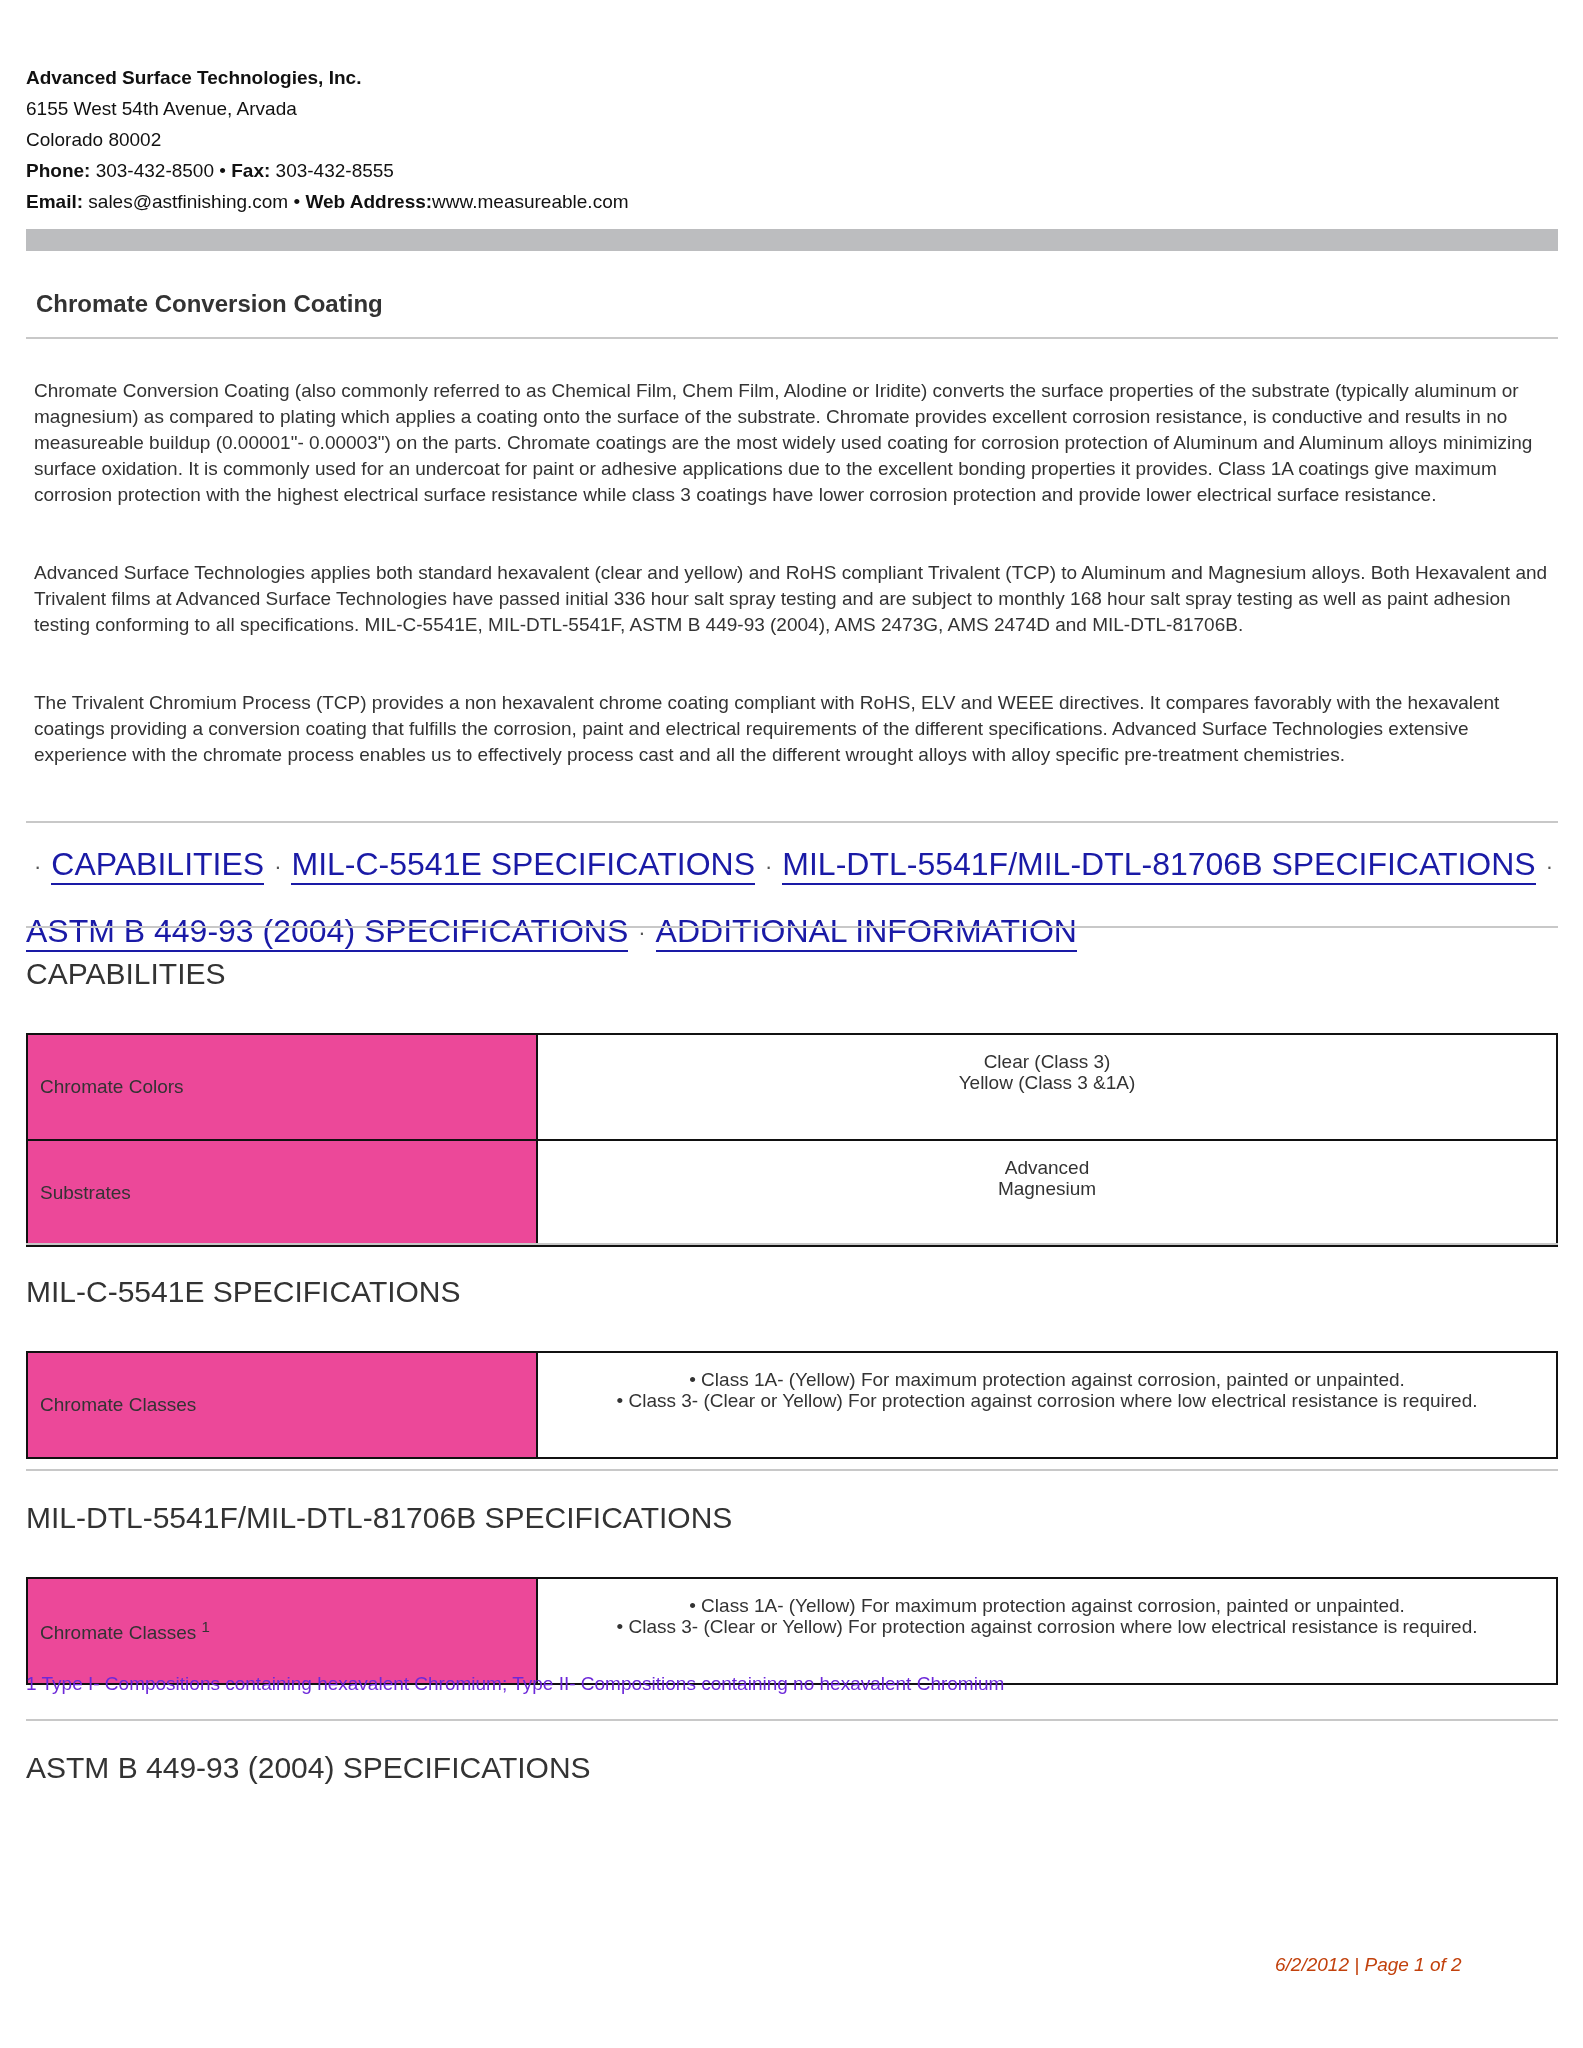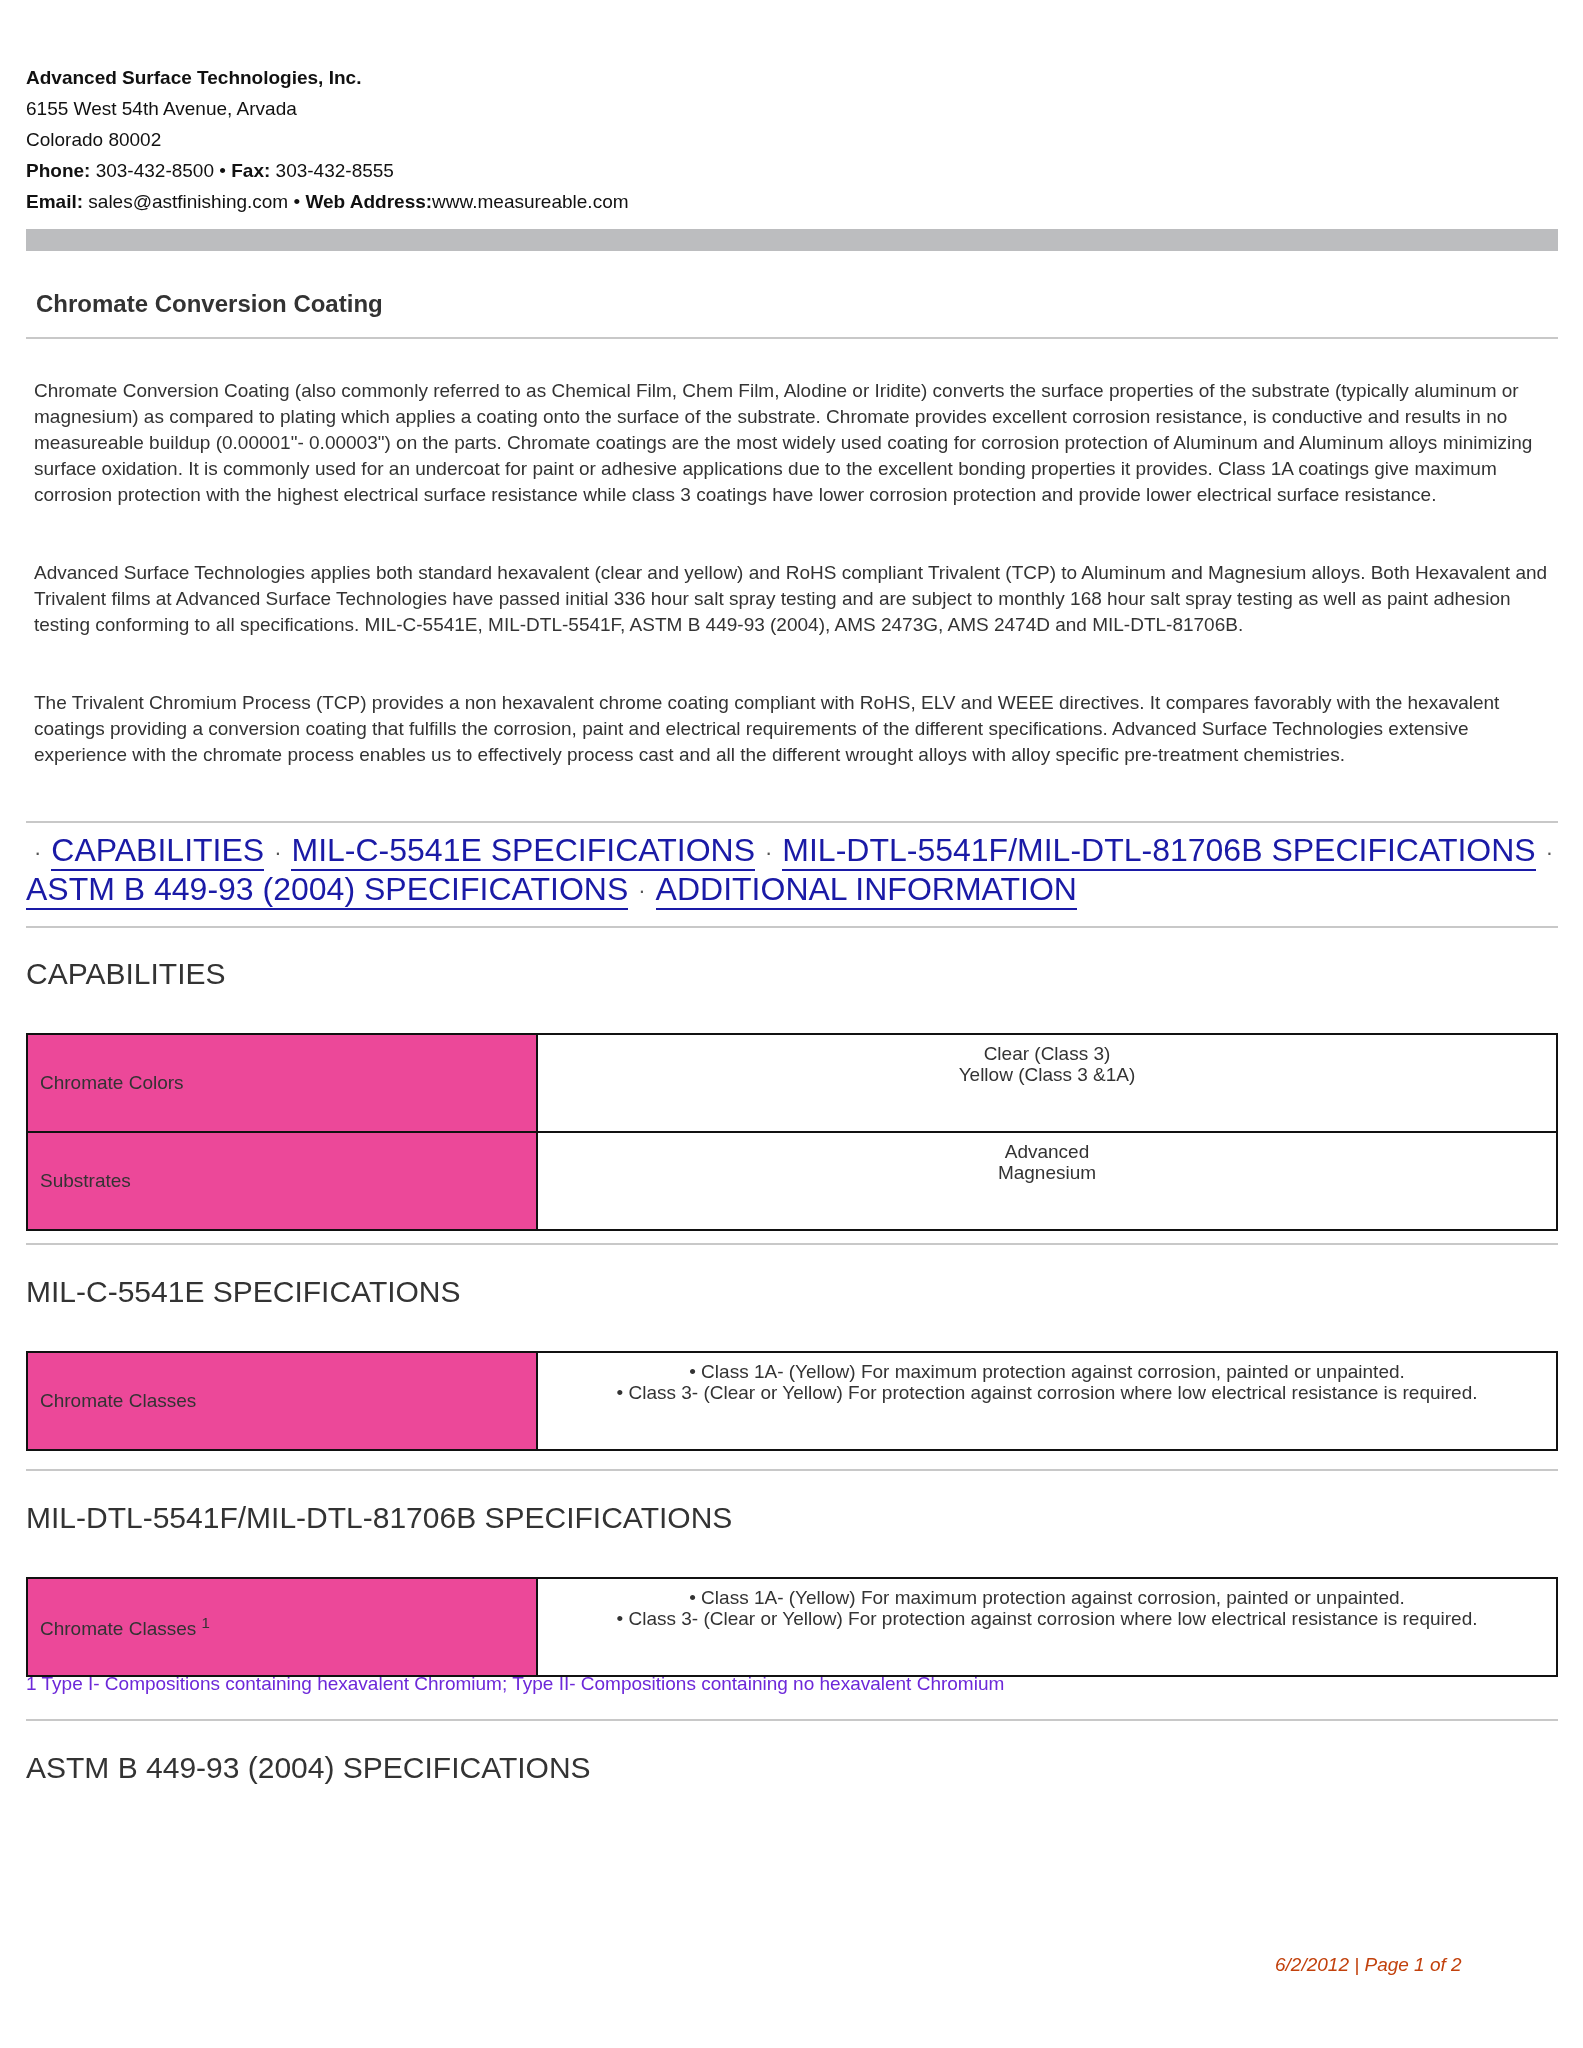--- a/index.html
+++ b/index.html
@@ -8,29 +8,29 @@
     font-family: "Liberation Sans", sans-serif; color: #333333;
   }
   .page { position: absolute; left: 26px; top: 0; width: 1532px; }
   .company { position: absolute; top: 62px; left: 0; font-size: 19px; line-height: 31px; color: #111; }
   .company .line { white-space: nowrap; }
   .company b { font-weight: bold; }
   .graybar { position: absolute; top: 229px; left: 0; width: 1532px; height: 22px; background: #bcbdbf; }
   .title { position: absolute; top: 280px; left: 0; font-size: 24px; font-weight: bold; color: #333; margin: 10px; }
   .hr { position: absolute; left: 0; width: 1532px; height: 0; border-top: 2px solid #c8c8c8; }
   .para { position: absolute; left: 0; width: 1532px; font-size: 19px; line-height: 26px; color: #333; margin: 8px; }
-  .nav { position: absolute; top: 832px; left: 0; width: 1540px; font-size: 32px; line-height: 36px; color: #333; }
+  .nav { position: absolute; top: 832px; left: 0; width: 1540px; font-size: 32px; line-height: 64px; color: #333; }
   .nav a { color: #1a1aa6; text-decoration: none; border-bottom: 2px solid #1a1aa6; padding-bottom: 1px; }
   .nav .sep { color: #555; padding: 0 10px; font-size: 22px; vertical-align: middle; }
   .nav .sep.first { padding-left: 8px; }
   .section-h { position: absolute; left: 0; font-size: 30px; font-weight: normal; color: #333; margin: 0; }
   table.spec { position: absolute; left: 0; width: 1532px; border-collapse: collapse; font-size: 19px; color: #333; }
   table.spec td { border: 2px solid #111; height: 88px; padding: 0; }
   table.spec td.lbl { background: #ec4899; width: 496px; padding-left: 12px; vertical-align: middle; }
-  table.spec td.val { text-align: center; vertical-align: top; padding-top: 8px; line-height: 21px; }
+  table.spec td.val { text-align: center; vertical-align: top; padding-top: 16px; line-height: 21px; }
   table.spec td.val .vline { display: block; }
   sup { font-size: 15px; }
   .footnote { position: absolute; left: 0; font-size: 19px; color: #6d28d9; }
   .footer { position: absolute; top: 1954px; left: 1275px; font-size: 19px; color: #c2410c; white-space: nowrap; font-style: italic; }
 </style>
 </head>
 <body>
 
 <div class="page">
 

